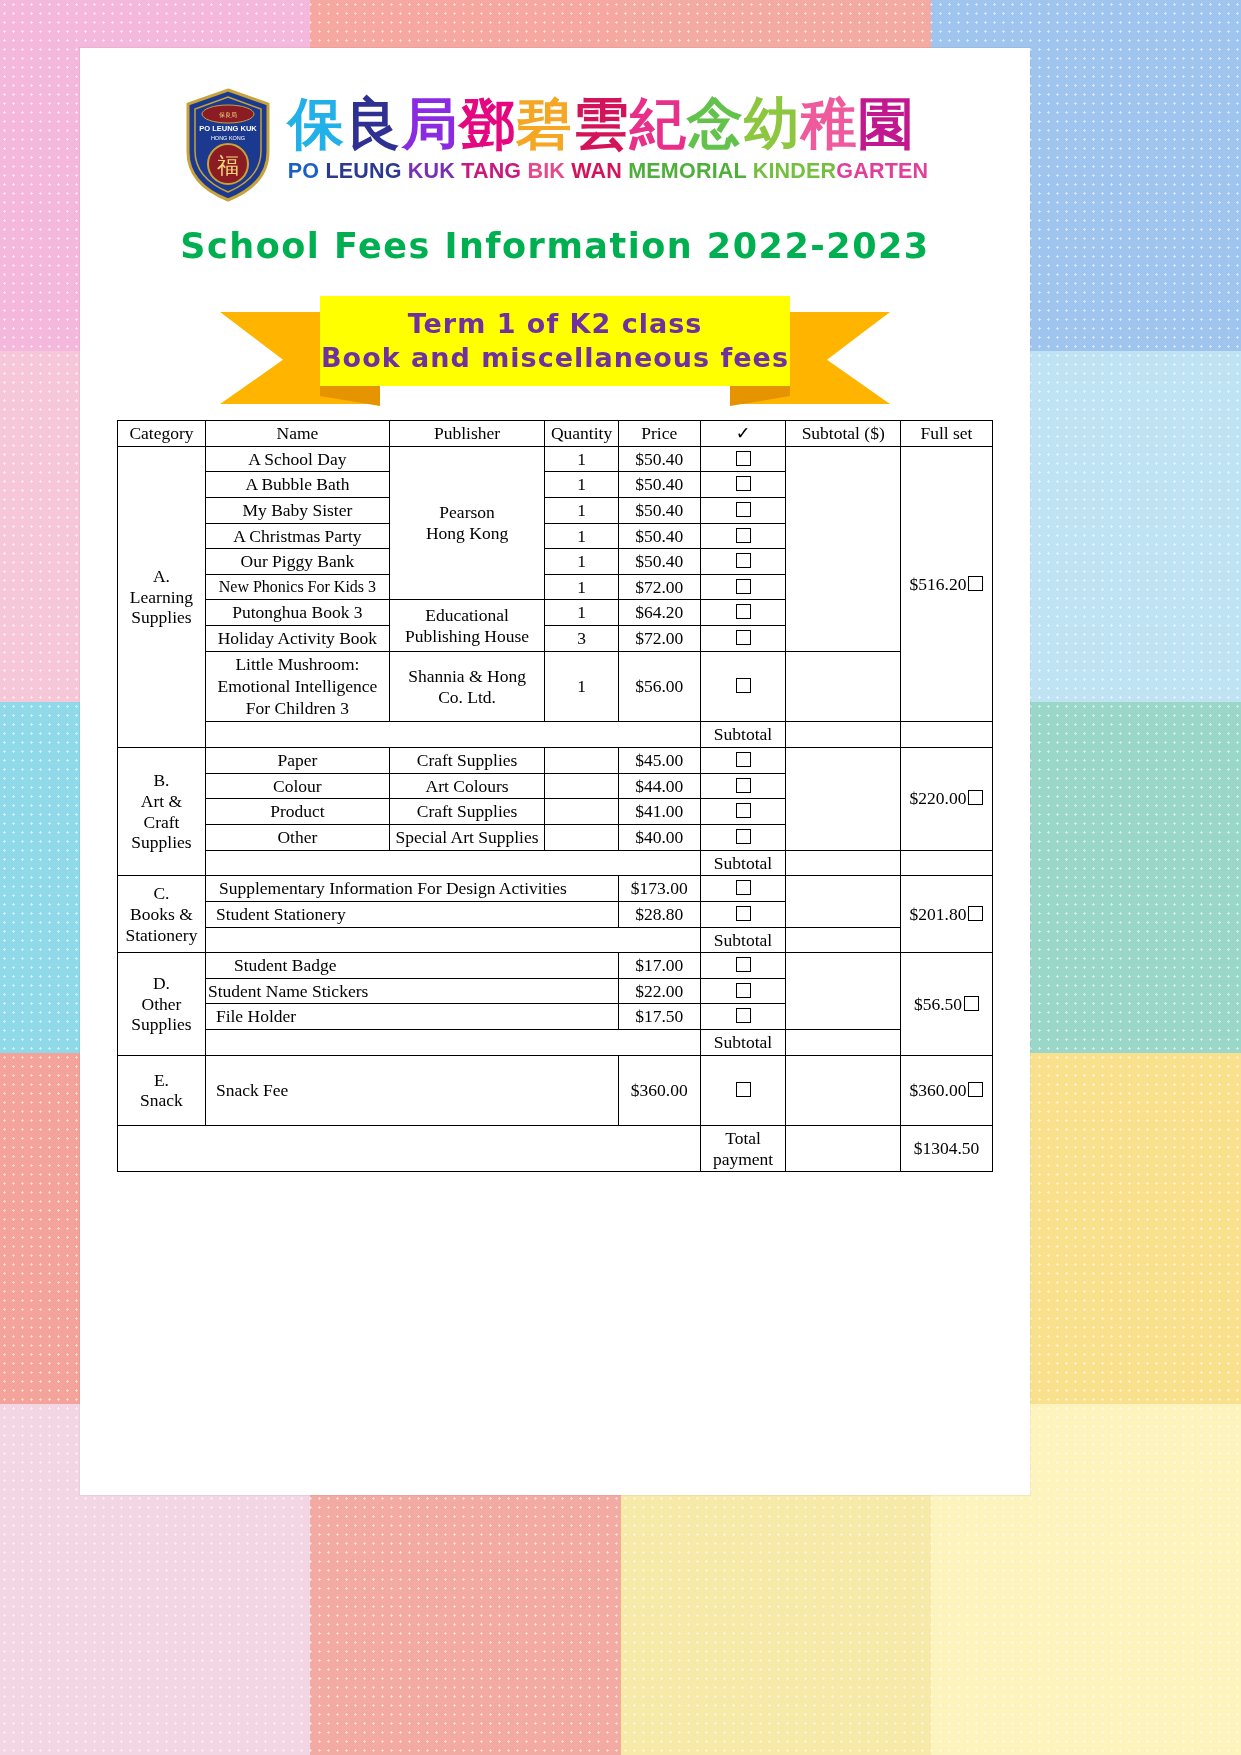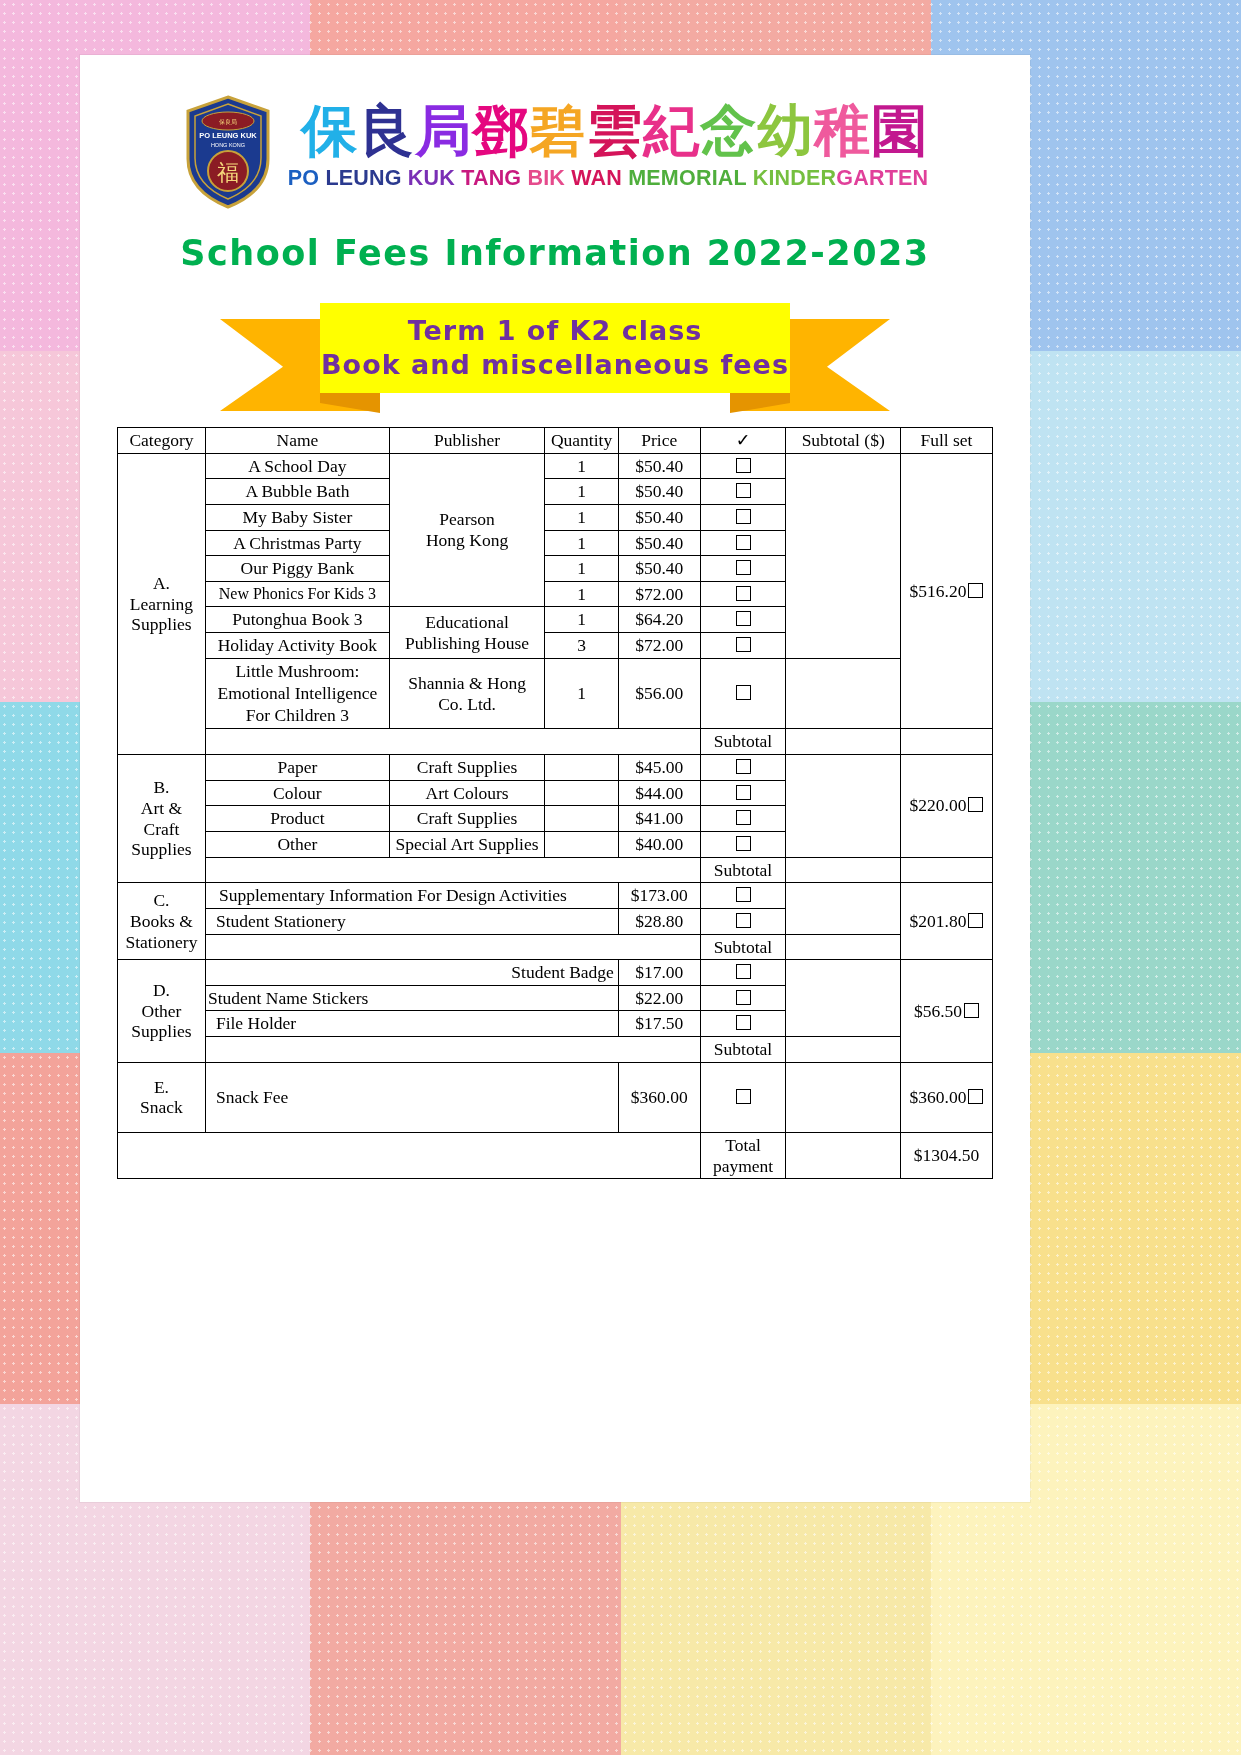--- a/index.html
+++ b/index.html
@@ -29,21 +29,21 @@
     inset: 0;
     background-image: radial-gradient(rgba(255,255,255,0.55) 1.1px, transparent 1.2px);
     background-size: 9px 9px;
     pointer-events: none;
   }
 
   
   #page {
     position: absolute;
     left: 80px;
-    top: 55px;
+    top: 48px;
     width: 950px;
     height: 1447px;
     background: #ffffff;
     box-shadow: 0 0 0 1px rgba(0,0,0,0.04);
   }
 
   
   .header {
     display: flex;
     align-items: flex-start;
@@ -51,21 +51,21 @@
     padding-top: 38px;
     gap: 14px;
   }
   .crest {
     width: 92px;
     height: 118px;
     flex: 0 0 auto;
     position: relative;
   }
   .crest svg { display:block; }
-  .school-names { padding-top: 8px; text-align: right; }
+  .school-names { padding-top: 8px; }
   .cn-name {
     font-family: "DejaVu Sans", sans-serif;
     font-weight: bold;
     font-size: 56px;
     line-height: 1.06;
     letter-spacing: 1px;
     white-space: nowrap;
   }
   .cn-name span:nth-child(1){ color:#21b0e8; }
   .cn-name span:nth-child(2){ color:#2e3192; }
@@ -405,21 +405,21 @@
           <td><span class="chk"></span></td>
         </tr>
         <tr class="subtotal-row">
           <td colspan="4"></td>
           <td>Subtotal</td>
           <td></td>
         </tr>
 
         <tr class="thick-top">
           <td class="cat-cell" rowspan="4">D.<br>Other<br>Supplies</td>
-          <td colspan="3" style="text-align:right;padding-left:28px;">Student Badge</td>
+          <td colspan="3" style="text-align:left;padding-left:28px;">Student Badge</td>
           <td>$17.00</td>
           <td><span class="chk"></span></td>
           <td rowspan="3"></td>
           <td rowspan="4" class="fullset-cell"><span>$56.50</span><span class="chk"></span></td>
         </tr>
         <tr>
           <td colspan="3" style="text-align:left;padding-left:2px;">Student Name Stickers</td>
           <td>$22.00</td>
           <td><span class="chk"></span></td>
         </tr>

